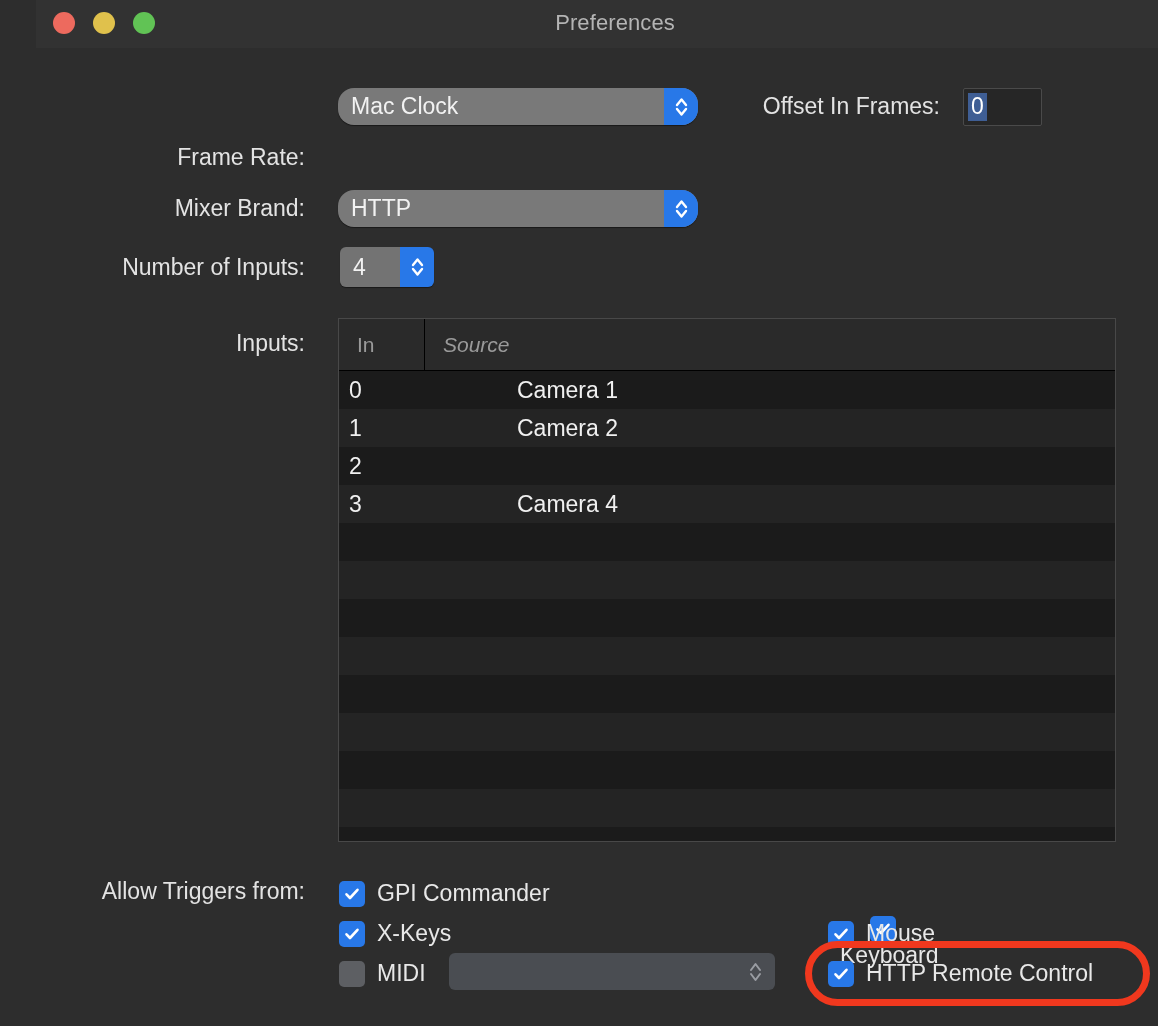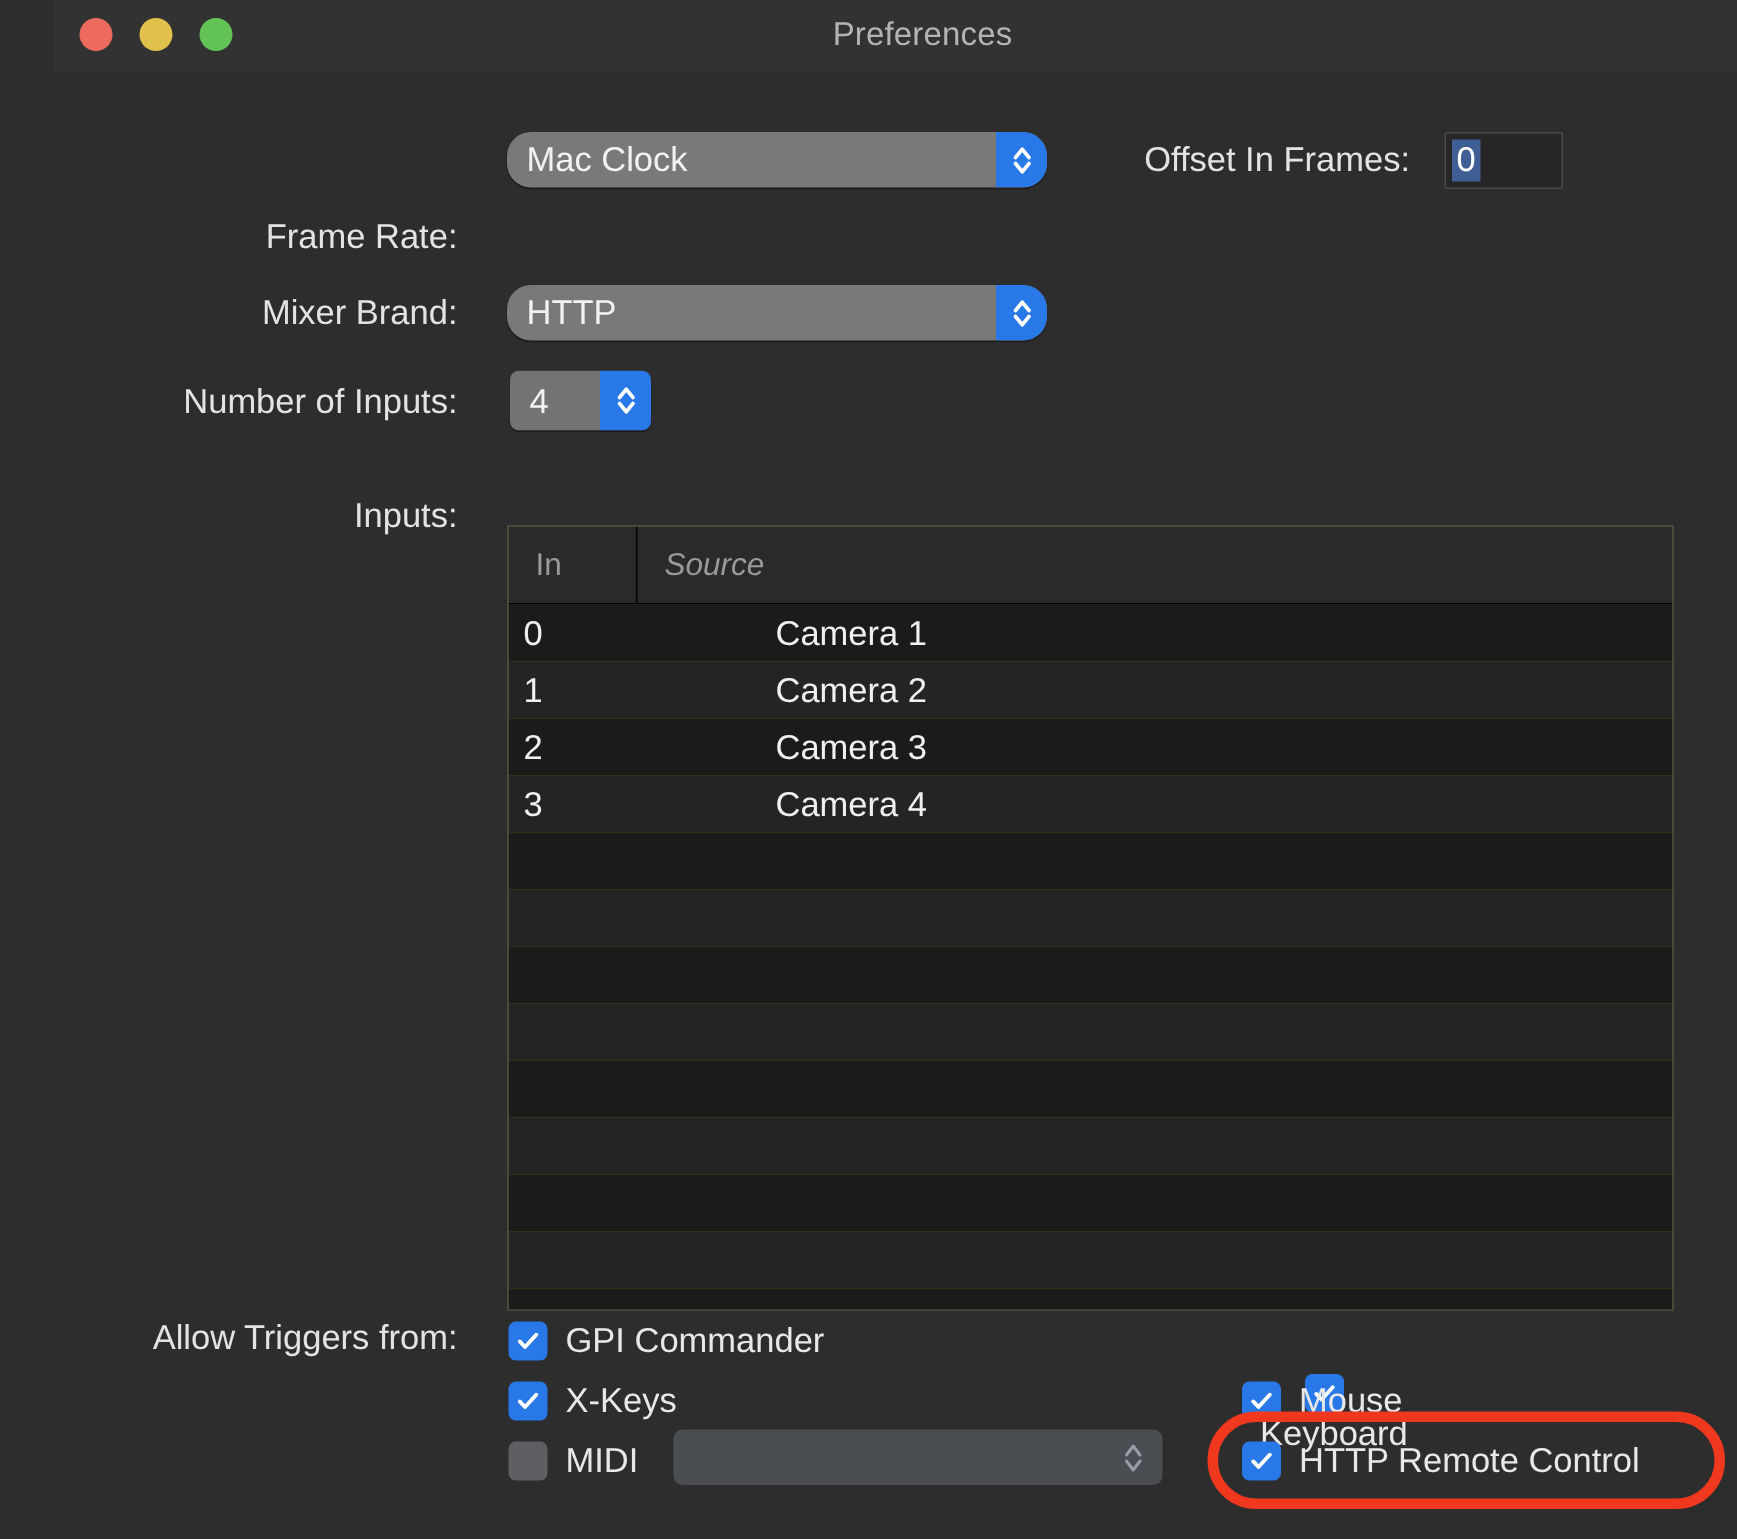--- a/index.html
+++ b/index.html
@@ -130,24 +130,23 @@
     font-size: 23px;
     padding: 1px 3px;
     line-height: 1.1;
   }
 
   
   #inputs-table {
     position: absolute;
     left: 338px; top: 318px;
     width: 778px; height: 524px;
-    background: #4d7c0f;
+    background: #737373;
     border: 1px solid #484848;
     overflow: hidden;
-    margin-top: 32px;
   }
   #table-header {
     display: flex;
     height: 52px;
     background: #2a2a2a;
     border-bottom: 1px solid #000000;
   }
   #table-header .th {
     font-size: 21px;
     color: #9a9a9a;
@@ -303,21 +302,20 @@
         <div class="trow odd">
           <div class="cell-in">0</div>
           <div class="cell-source">Camera 1</div>
         </div>
         <div class="trow even">
           <div class="cell-in">1</div>
           <div class="cell-source">Camera 2</div>
         </div>
         <div class="trow odd">
           <div class="cell-in">2</div>
-          <div class="cell-source">Camera 3</div>
         </div>
         <div class="trow even">
           <div class="cell-in">3</div>
           <div class="cell-source">Camera 4</div>
         </div>
         <div class="trow odd filler">
           <div class="cell-in"></div>
           <div class="cell-source"></div>
         </div>
         <div class="trow even filler">

